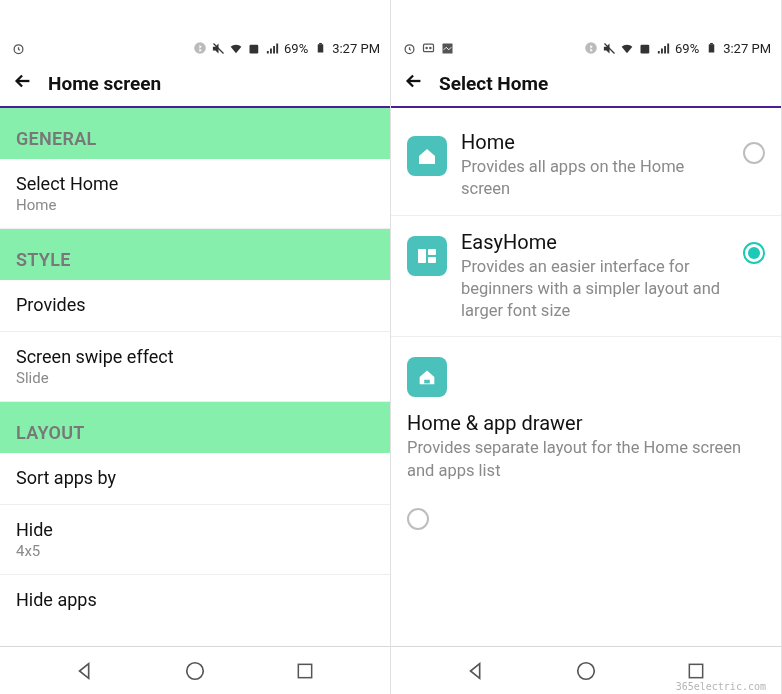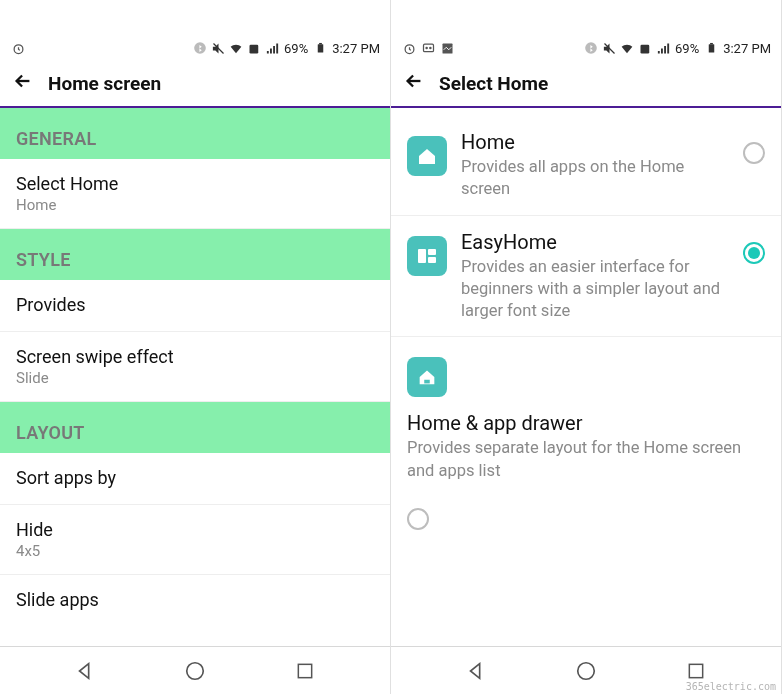--- a/index.html
+++ b/index.html
@@ -157,21 +157,21 @@
   .nav-btn {
     width: 24px;
     height: 24px;
     display: flex;
     align-items: center;
     justify-content: center;
     cursor: pointer;
   }
   .watermark {
     position: absolute;
-    right: 6px;
+    right: 16px;
     bottom: 2px;
     font-size: 10px;
     color: #b5b5b5;
     font-family: monospace;
     z-index: 5;
   }
 </style>
 </head>
 <body>
 
@@ -250,21 +250,21 @@
 
     <div class="section-label">LAYOUT</div>
     <div class="list-item">
       <div class="item-title">Sort apps by</div>
     </div>
     <div class="list-item">
       <div class="item-title">Hide</div>
       <div class="item-sub">4x5</div>
     </div>
     <div class="list-item">
-      <div class="item-title">Slide apps</div>
+      <div class="item-title">Hide apps</div>
     </div>
   </div>
 
   <div class="navbar">
     <span class="nav-btn">
       <svg viewBox="0 0 24 24" width="22" height="22" fill="none" stroke="#555" stroke-width="1.8">
           <path d="M16 4L6 12l10 8V4z"></path>
         </svg>
     </span>
     <span class="nav-btn">

